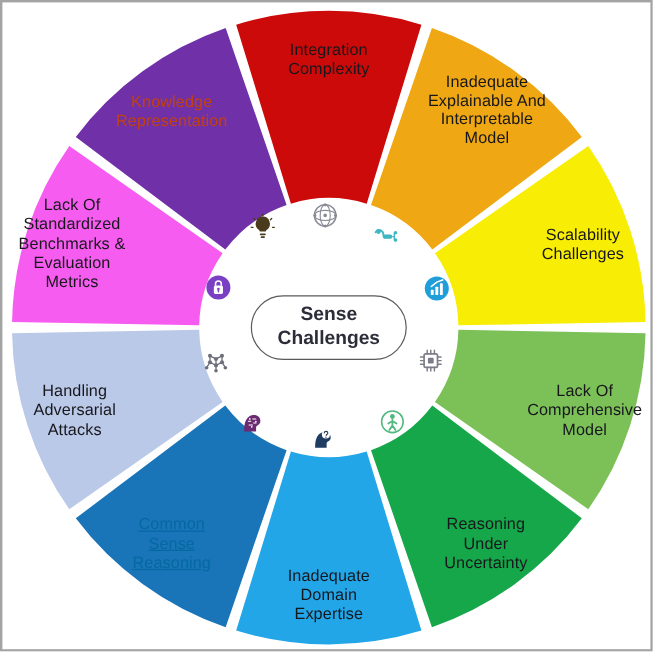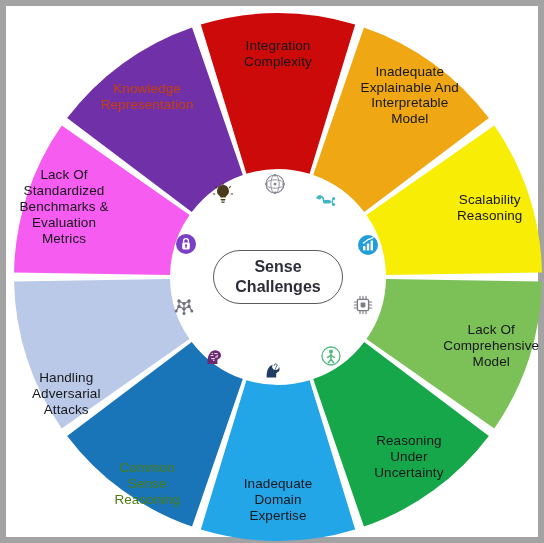--- a/index.html
+++ b/index.html
@@ -11,21 +11,21 @@
     width: 544px;
     height: 543px;
     font-family: "Liberation Sans", sans-serif;
     overflow: hidden;
   }
   #diagram-root {
     position: relative;
     width: 544px;
     height: 543px;
     box-sizing: border-box;
-    border: 6px solid #a3a3a3;
+    border: 2px solid #a3a3a3;
     background: #ffffff;
   }
   #wheel-svg {
     position: absolute;
     left: 0;
     top: 0;
     width: 544px;
     height: 543px;
     display: block;
   }
@@ -90,34 +90,34 @@
     </svg>
 
   <div id="labels-layer">
       <div class="seg-label" style="left: 272px; top: 48.34px; color: rgb(23, 23, 28);">Integration
 Complexity</div>
       <div class="seg-label" style="left: 403.793px; top: 89.6022px; color: rgb(23, 23, 28);">Inadequate
 Explainable And
 Interpretable
 Model</div>
       <div class="seg-label" style="left: 483.762px; top: 202.194px; color: rgb(23, 23, 28);">Scalability
-Reasoning</div>
+Challenges</div>
       <div class="seg-label" style="left: 485.246px; top: 340.288px; color: rgb(23, 23, 28);">Lack Of
 Comprehensive
 Model</div>
       <div class="seg-label" style="left: 402.876px; top: 451.136px; color: rgb(23, 23, 28);">Reasoning
 Under
 Uncertainty</div>
       <div class="seg-label" style="left: 272px; top: 493.66px; color: rgb(23, 23, 28);">Inadequate
 Domain
 Expertise</div>
-      <div class="seg-label" style="left: 141.124px; top: 478px; color: #4d7c0f;">Common
+      <div class="seg-label" style="left: 141.124px; top: 451px; color: #0369a1; text-decoration: underline;">Common
 Sense
 Reasoning</div>
-      <div class="seg-label" style="left: 60.2378px; top: 339.806px; color: rgb(23, 23, 28); margin-top: 48px;">Handling
+      <div class="seg-label" style="left: 60.2378px; top: 339.806px; color: rgb(23, 23, 28);">Handling
 Adversarial
 Attacks</div>
       <div class="seg-label" style="left: 58.0123px; top: 201.471px; color: rgb(23, 23, 28);">Lack Of
 Standardized
 Benchmarks &amp;
 Evaluation
 Metrics</div>
       <div class="seg-label" style="left: 141.124px; top: 90.8643px; color: #c2410c;">Knowledge
 Representation</div>
     </div>

